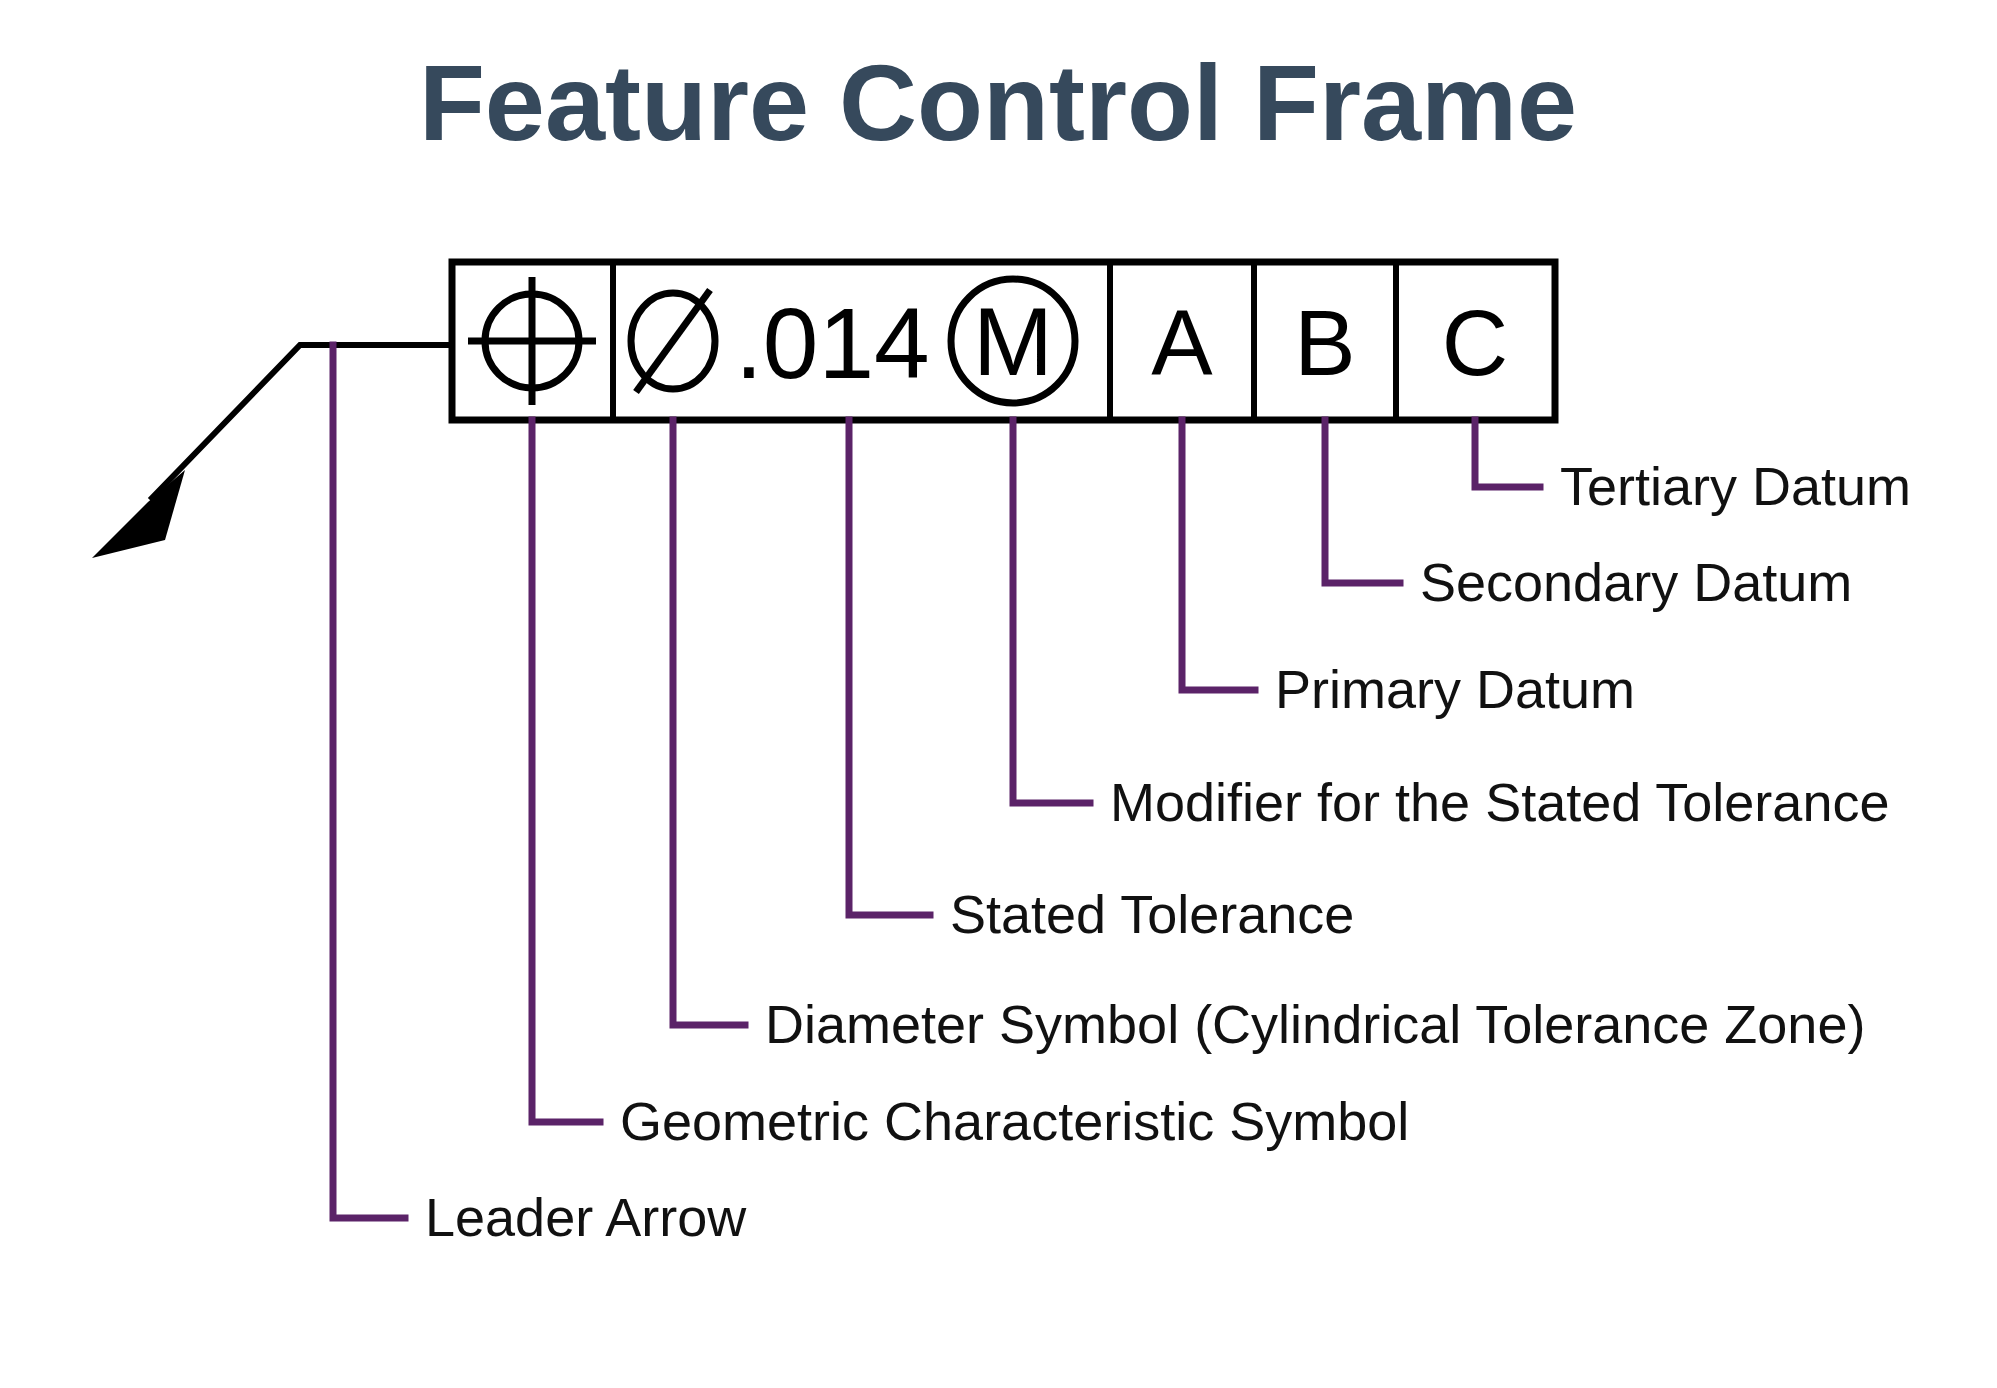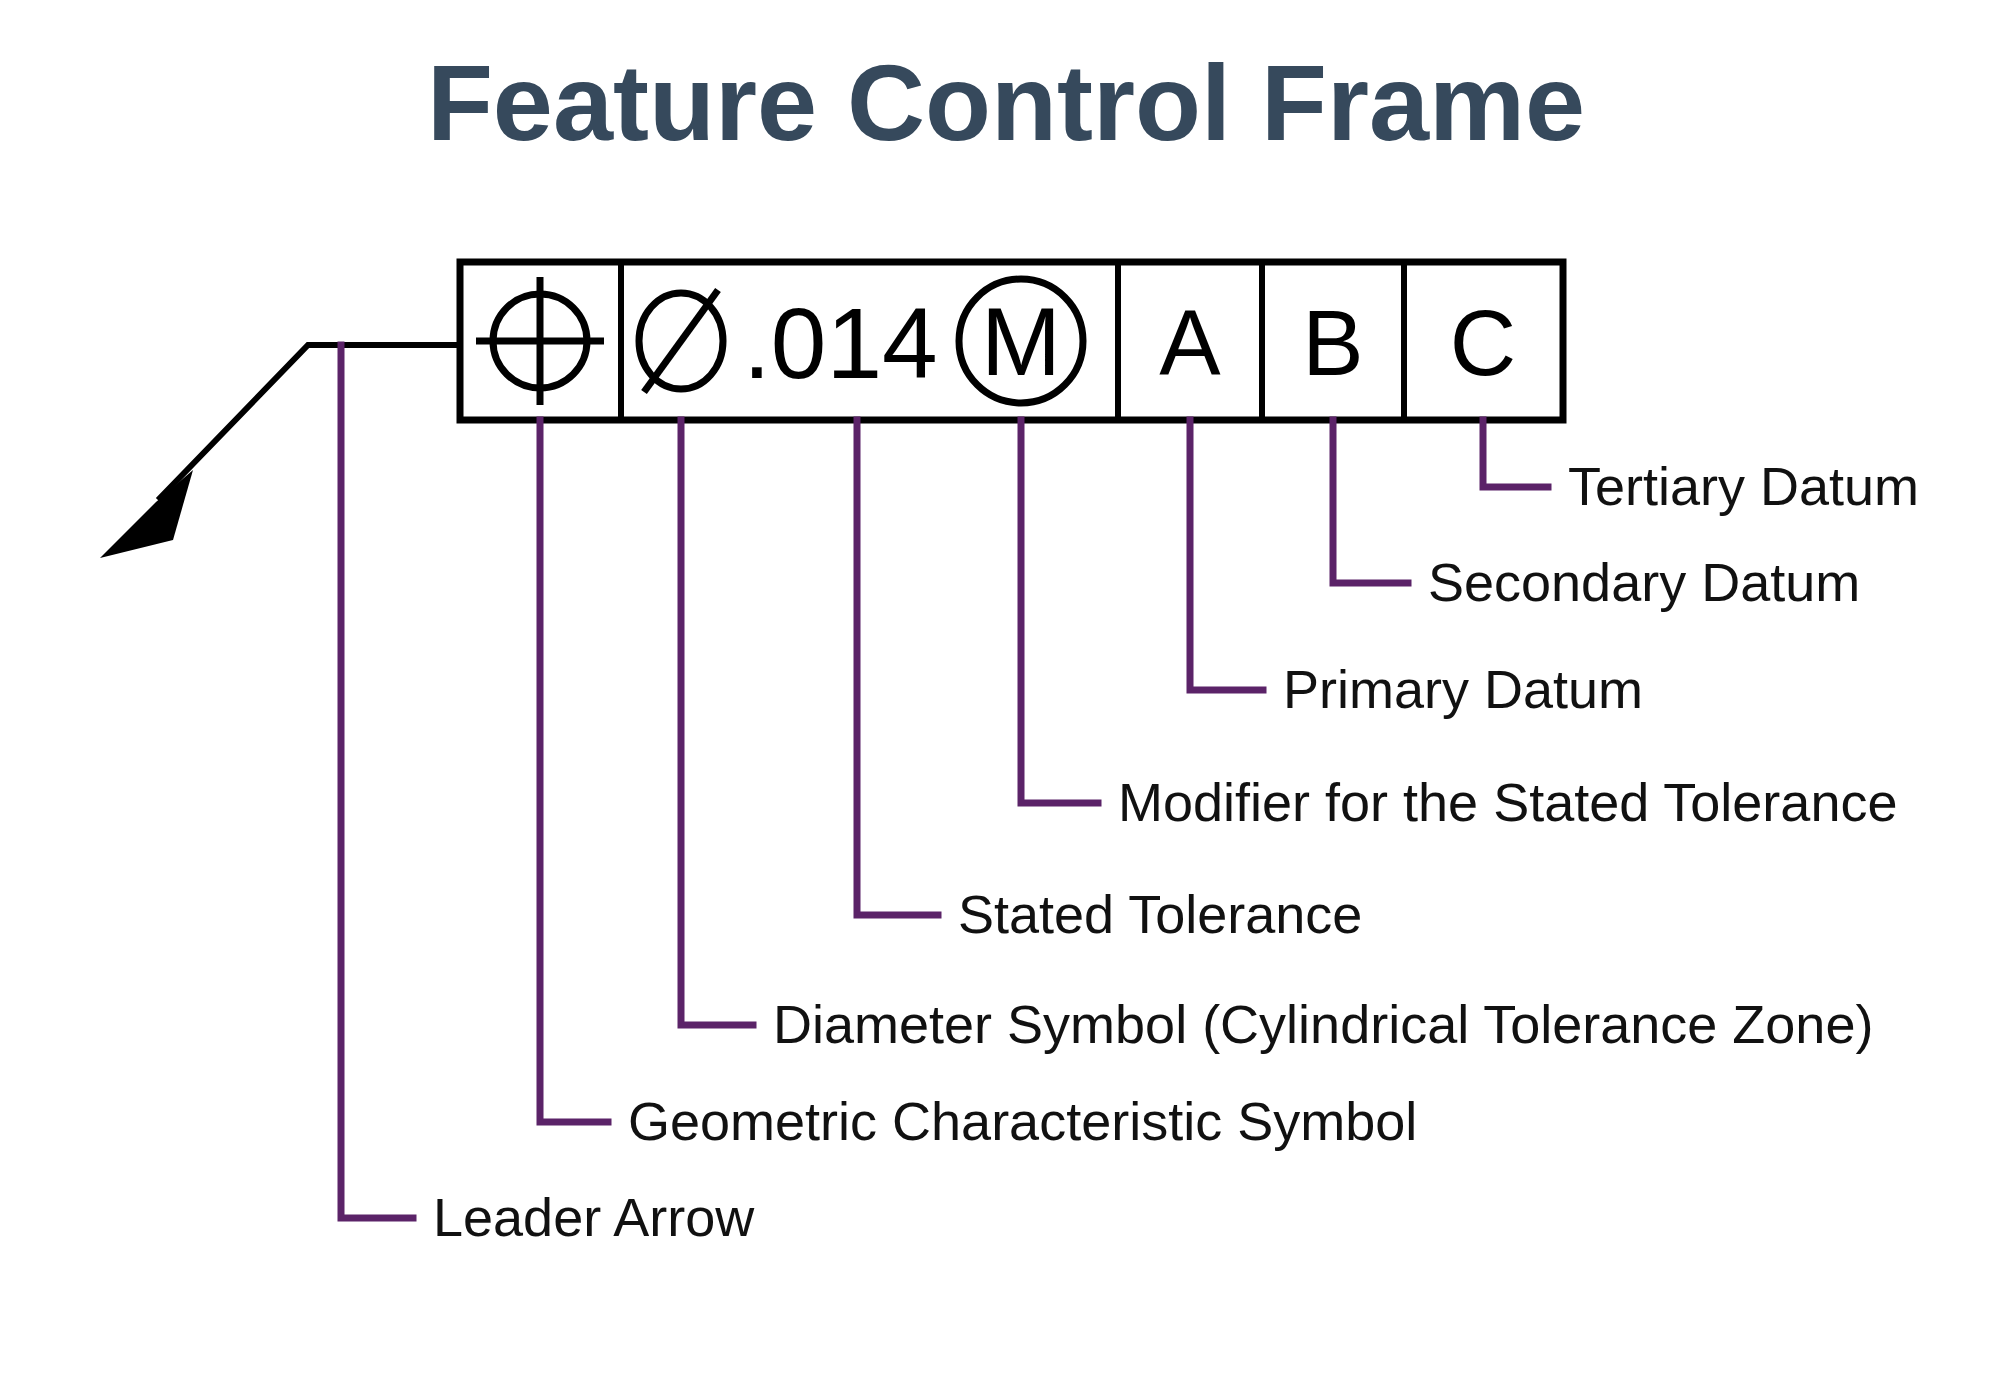--- a/index.html
+++ b/index.html
@@ -1,18 +1,18 @@
 <!DOCTYPE html>
 <html><head>
 <meta charset="utf-8">
 <style>
   html,body{margin:0;padding:0;background:#ffffff;}
   body{width:1997px;height:1388px;position:relative;overflow:hidden;
        font-family:"Liberation Sans", sans-serif;}
-  #stage{position:absolute;inset:0;padding-left:8px;}
+  #stage{position:absolute;inset:0;}
   svg{display:block;width:1997px;height:1388px;}
   .title{font-family:"Liberation Sans", sans-serif;font-size:108px;font-weight:600;fill:#36495c;}
   .label{font-family:"Liberation Sans", sans-serif;font-size:54px;fill:#111111;}
   .frameglyph{font-family:"Liberation Sans", sans-serif;font-size:96px;fill:#000000;}
   .datum{font-family:"Liberation Sans", sans-serif;font-size:92px;fill:#000000;}
   .tolnum{font-family:"Liberation Sans", sans-serif;font-size:100px;fill:#000000;}
 </style>
 </head>
 <body>
 

